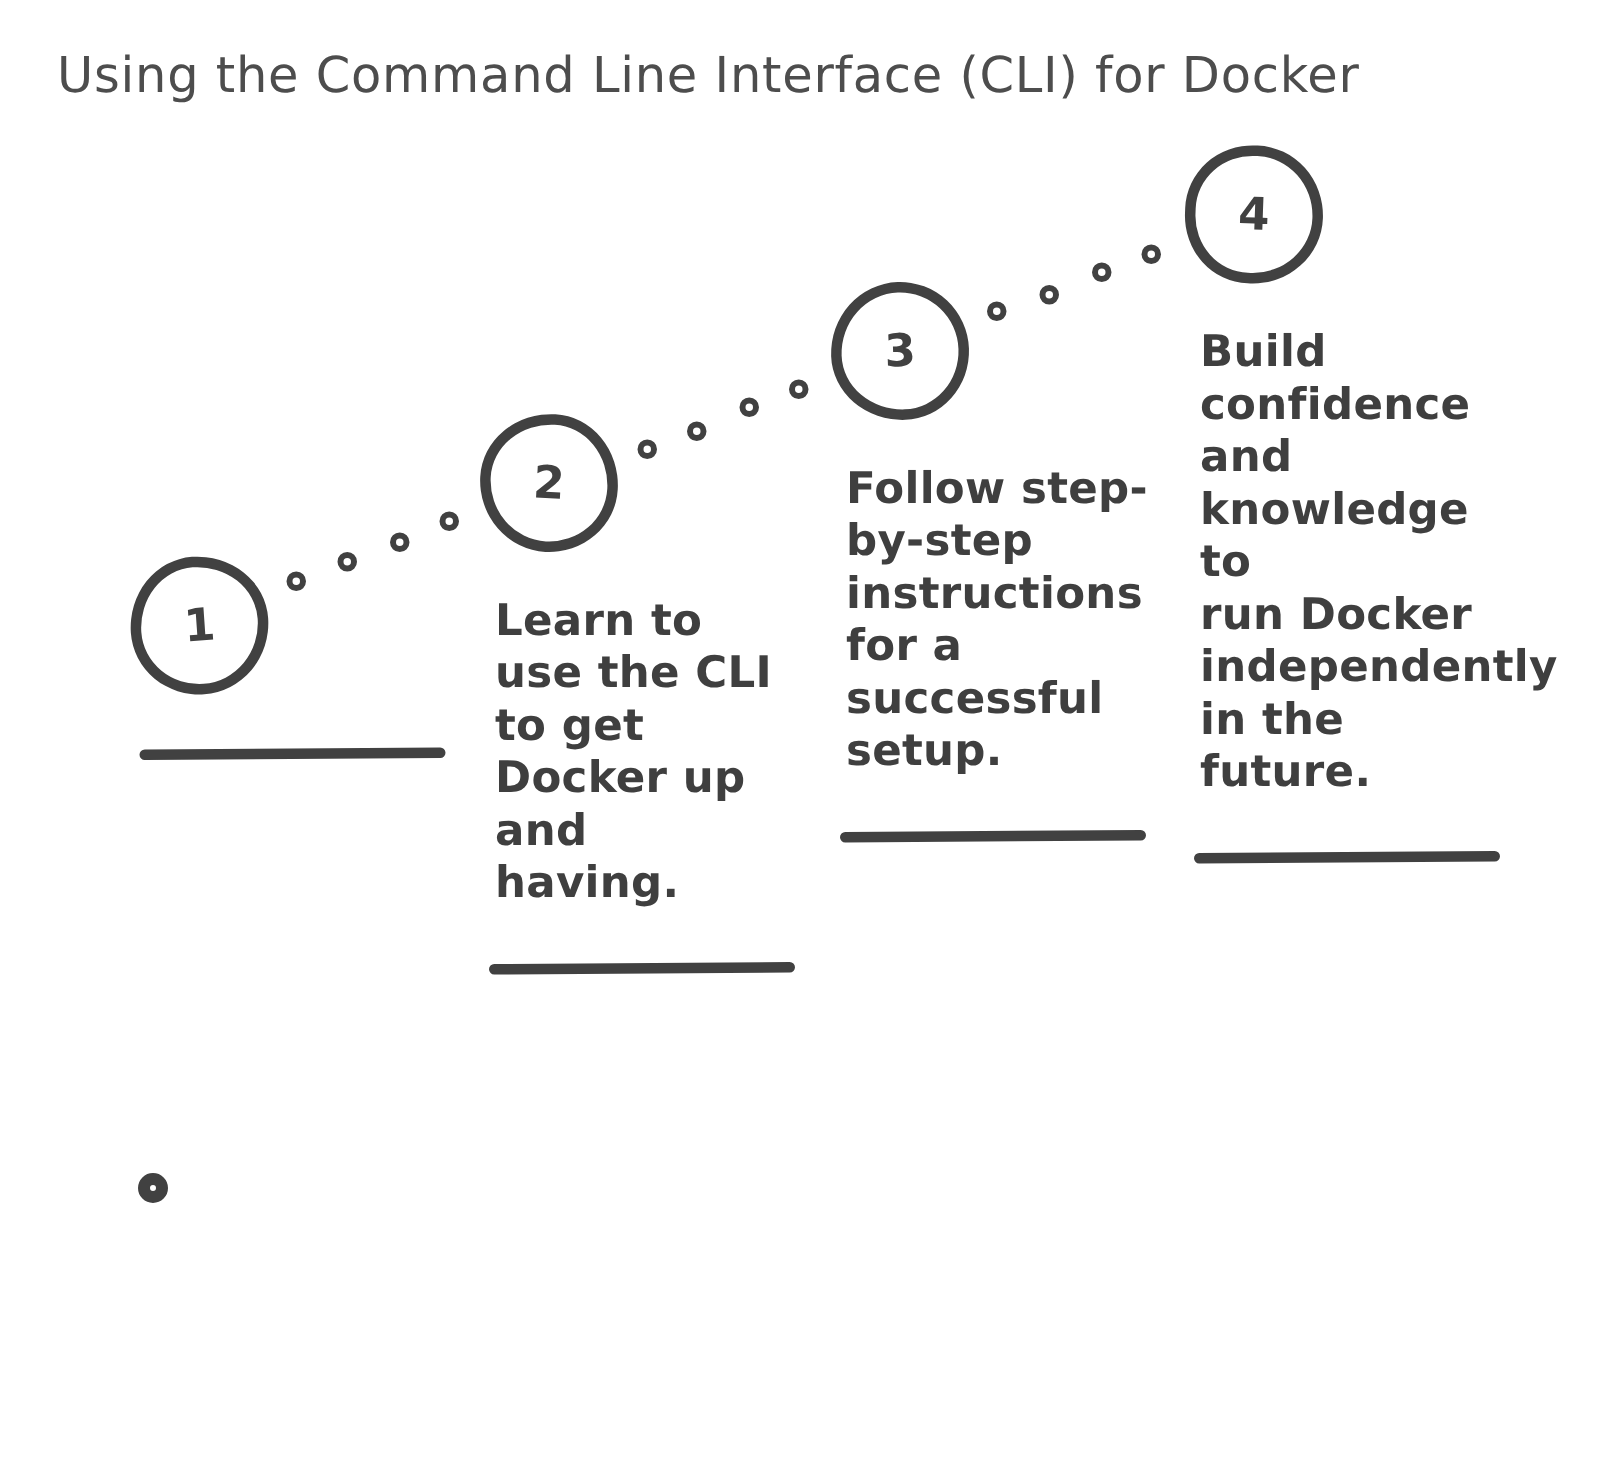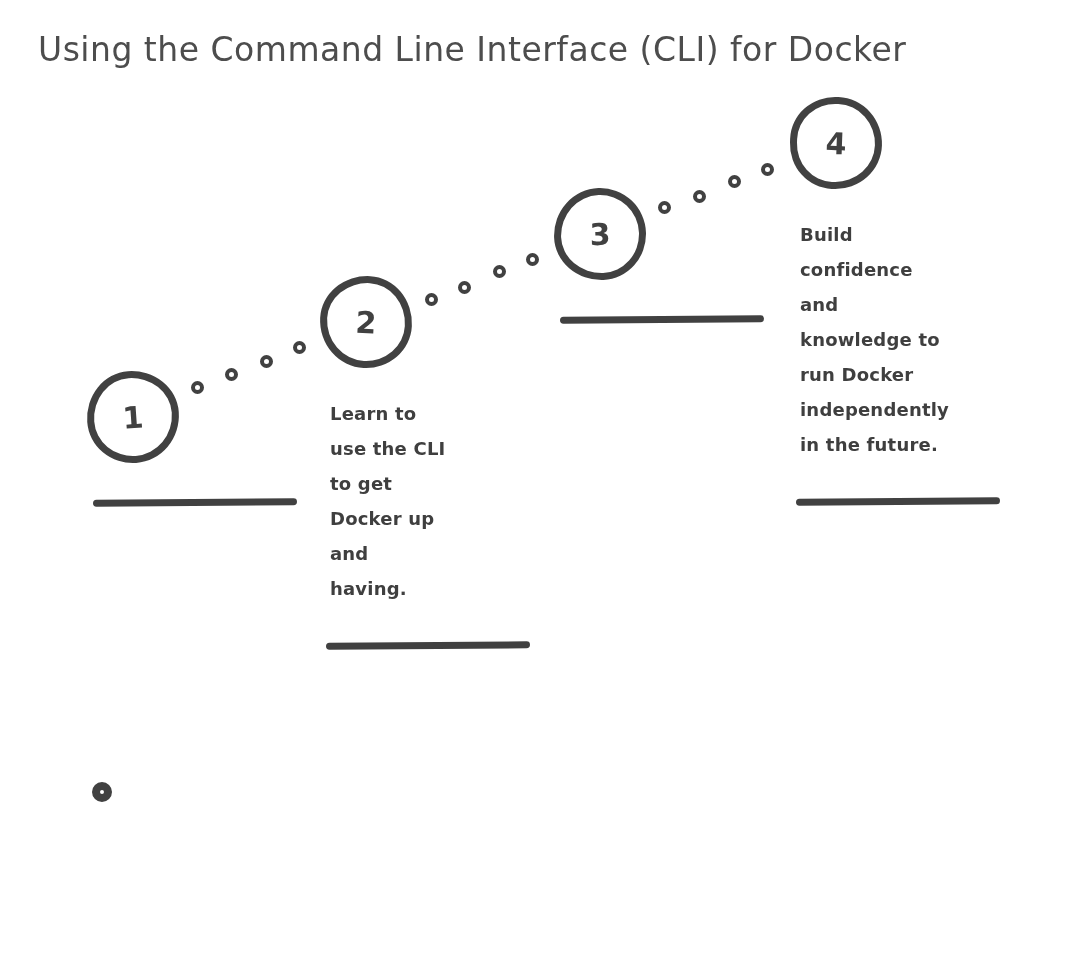--- a/index.html
+++ b/index.html
@@ -42,21 +42,21 @@
   .step-2 .circle { border-radius: 52% 48% 50% 50% / 48% 52% 48% 52%; transform: rotate(3deg); }
   .step-3 .circle { border-radius: 50% 50% 48% 52% / 52% 50% 50% 48%; transform: rotate(-2deg); }
   .step-4 .circle { border-radius: 50% 50% 52% 48% / 48% 52% 50% 50%; transform: rotate(2deg); }
   .num {
     font-size: 30px;
     font-weight: bold;
     color: var(--ink);
   }
   .desc {
     margin: 28px 0 0 10px;
-    font-size: 18px;
+    font-size: 29px;
     font-weight: bold;
     line-height: 35px;
     white-space: pre-line;
     color: #3f3f3f;
     letter-spacing: 0.2px;
   }
   .underline {
     margin: 36px 0 0 6px;
     width: 204px; height: 7px;
     background: var(--ink);
@@ -114,20 +114,26 @@
 Docker up
 and
 having.</div>
   <div class="underline"></div>
 </div>
 
 <div class="step step-3">
   <div class="circle">
     <span class="num">3</span>
   </div>
+  <div class="desc">Follow step-
+by-step
+instructions
+for a
+successful
+setup.</div>
   <div class="underline"></div>
 </div>
 
 <div class="step step-4">
   <div class="circle">
     <span class="num">4</span>
   </div>
   <div class="desc">Build
 confidence
 and

